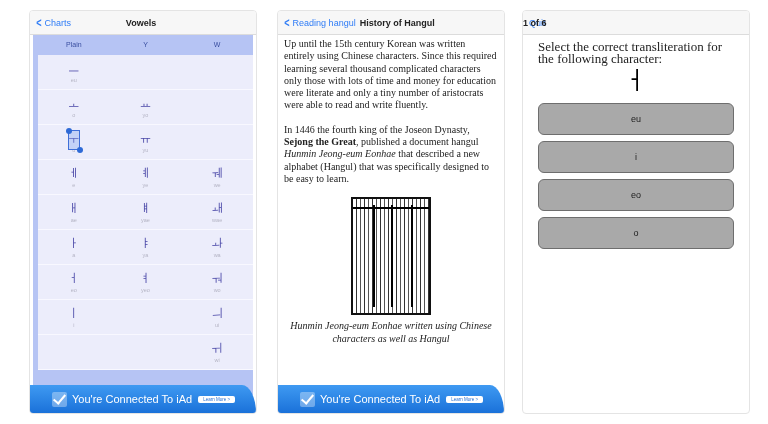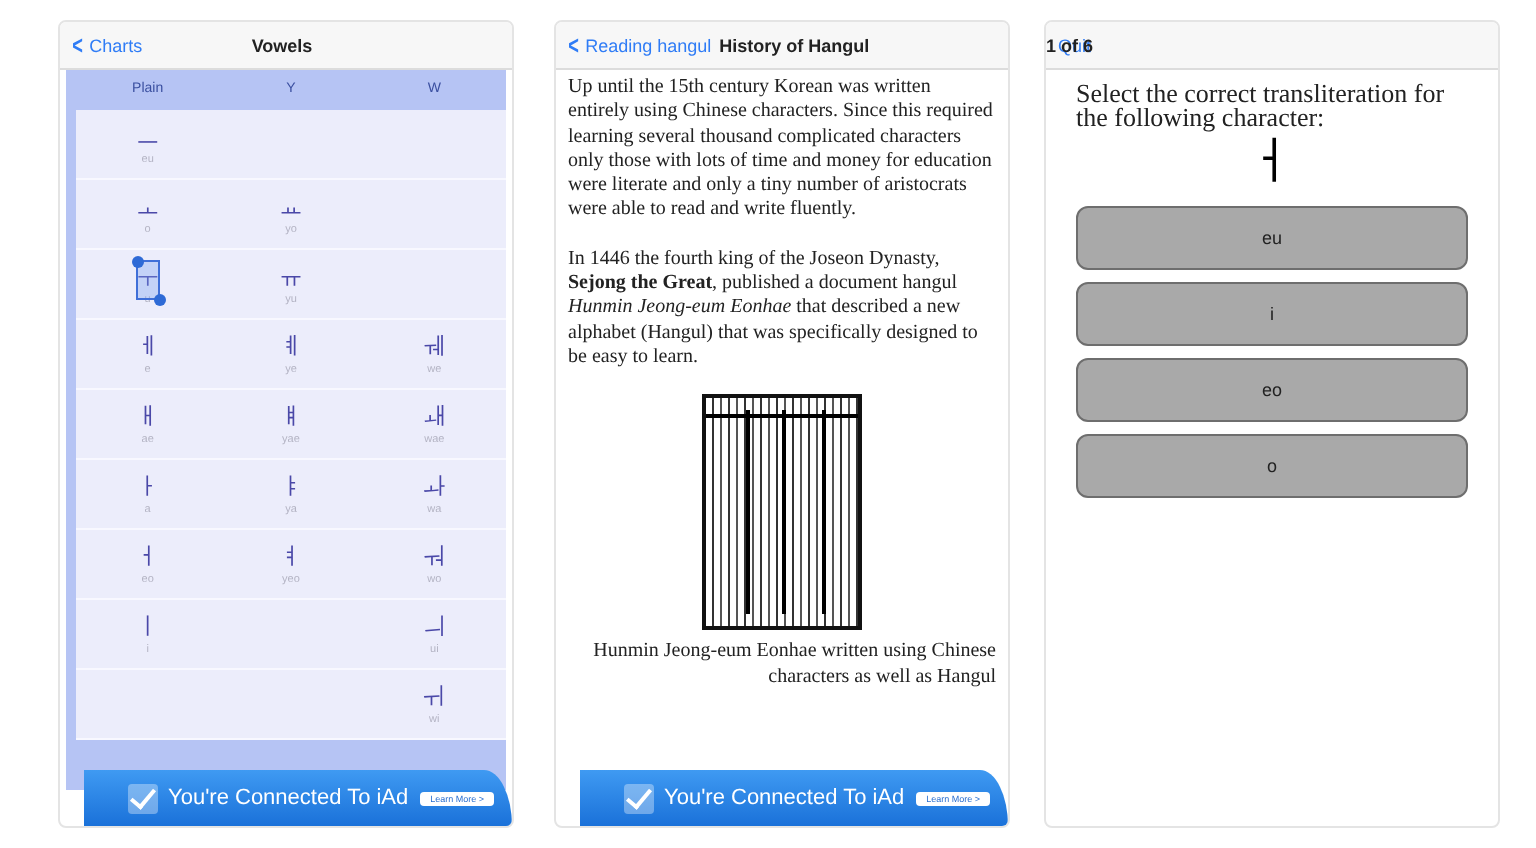--- a/index.html
+++ b/index.html
@@ -22,29 +22,29 @@
   .rows { background: #ecedfb; }
   .row { display: grid; grid-template-columns: 1fr 1fr 1fr; height: 35px; border-bottom: 1px solid #f8f8ff; }
   .cell { display: flex; flex-direction: column; align-items: center; justify-content: center; cursor: pointer; position: relative; }
   .cell .ch { font-size: 12px; color: #4a48a8; line-height: 14px; }
   .cell .rom { font-size: 5.5px; color: #b4b4c4; margin-top: 2px; line-height: 7px; }
   .sel-box { position: absolute; width: 12px; height: 20px; border: 1px solid #3f6fd8; background: rgba(120,160,240,0.35); top: 5px; }
   .dot { position: absolute; width: 6px; height: 6px; border-radius: 3px; background: #2e6ad6; }
   .dot.tl { left: -3px; top: -3px; }
   .dot.br { right: -4px; bottom: -4px; }
   
-  .iad { position: absolute; left: 12px; right: 0; bottom: 0; height: 28px; background: linear-gradient(#3f9af2, #1a71d9); display: flex; align-items: center; padding-left: 22px; border-top-right-radius: 14px 28px; cursor: pointer; }
+  .iad { position: absolute; left: 0; right: 0; bottom: 0; height: 28px; background: linear-gradient(#3f9af2, #1a71d9); display: flex; align-items: center; padding-left: 22px; border-top-right-radius: 14px 28px; cursor: pointer; }
   .iad .check { width: 15px; height: 15px; background: rgba(255,255,255,0.35); border-radius: 2px; position: relative; margin-right: 5px; }
   .iad .check::after { content: ""; position: absolute; left: 4px; top: 0px; width: 5px; height: 10px; border: solid #fff; border-width: 0 2px 2px 0; transform: rotate(40deg); }
   .iad .txt { color: #fff; font-size: 11px; font-weight: normal; white-space: nowrap; }
   .iad .learn { margin-left: 6px; background: #fff; color: #2a6fd0; font-size: 4.5px; padding: 1px 5px; border-radius: 2px; white-space: nowrap; }
   
   .article { padding: 3px 6px; font-family: "Liberation Serif", serif; font-size: 10px; line-height: 12.3px; color: #222; }
   .article p { margin-bottom: 12px; }
-  .article .caption { text-align: right; margin-top: 5px; }
+  .article .caption { font-style: italic; text-align: center; margin-top: 5px; }
   .doc-img { width: 80px; height: 118px; margin: 0 auto; border: 2px solid #111; background:
     repeating-linear-gradient(90deg, #fff 0 3px, #333 3px 4px, #fff 4px 7px, #555 7px 8px); position: relative; }
   .doc-img .col { position: absolute; top: 6px; bottom: 6px; width: 2px; background: #000; }
   .doc-img .band { position: absolute; left: 0; right: 0; top: 8px; height: 2px; background: #000; }
   
   .prompt { font-family: "Liberation Serif", serif; font-size: 13px; line-height: 12px; color: #222; padding: 6px 15px 0 15px; }
   .glyph { text-align: center; font-size: 26px; line-height: 30px; color: #000; height: 38px; }
   .answers { padding: 0 15px; }
   .answer { height: 32px; background: #a9a9a9; border: 1px solid #6e6e6e; border-radius: 6px; margin-bottom: 6px; display: flex; align-items: center; justify-content: center; font-size: 9px; color: #222; cursor: pointer; }
   .quit { color: #2f7cf6; padding-left: 6px; cursor: pointer; }

